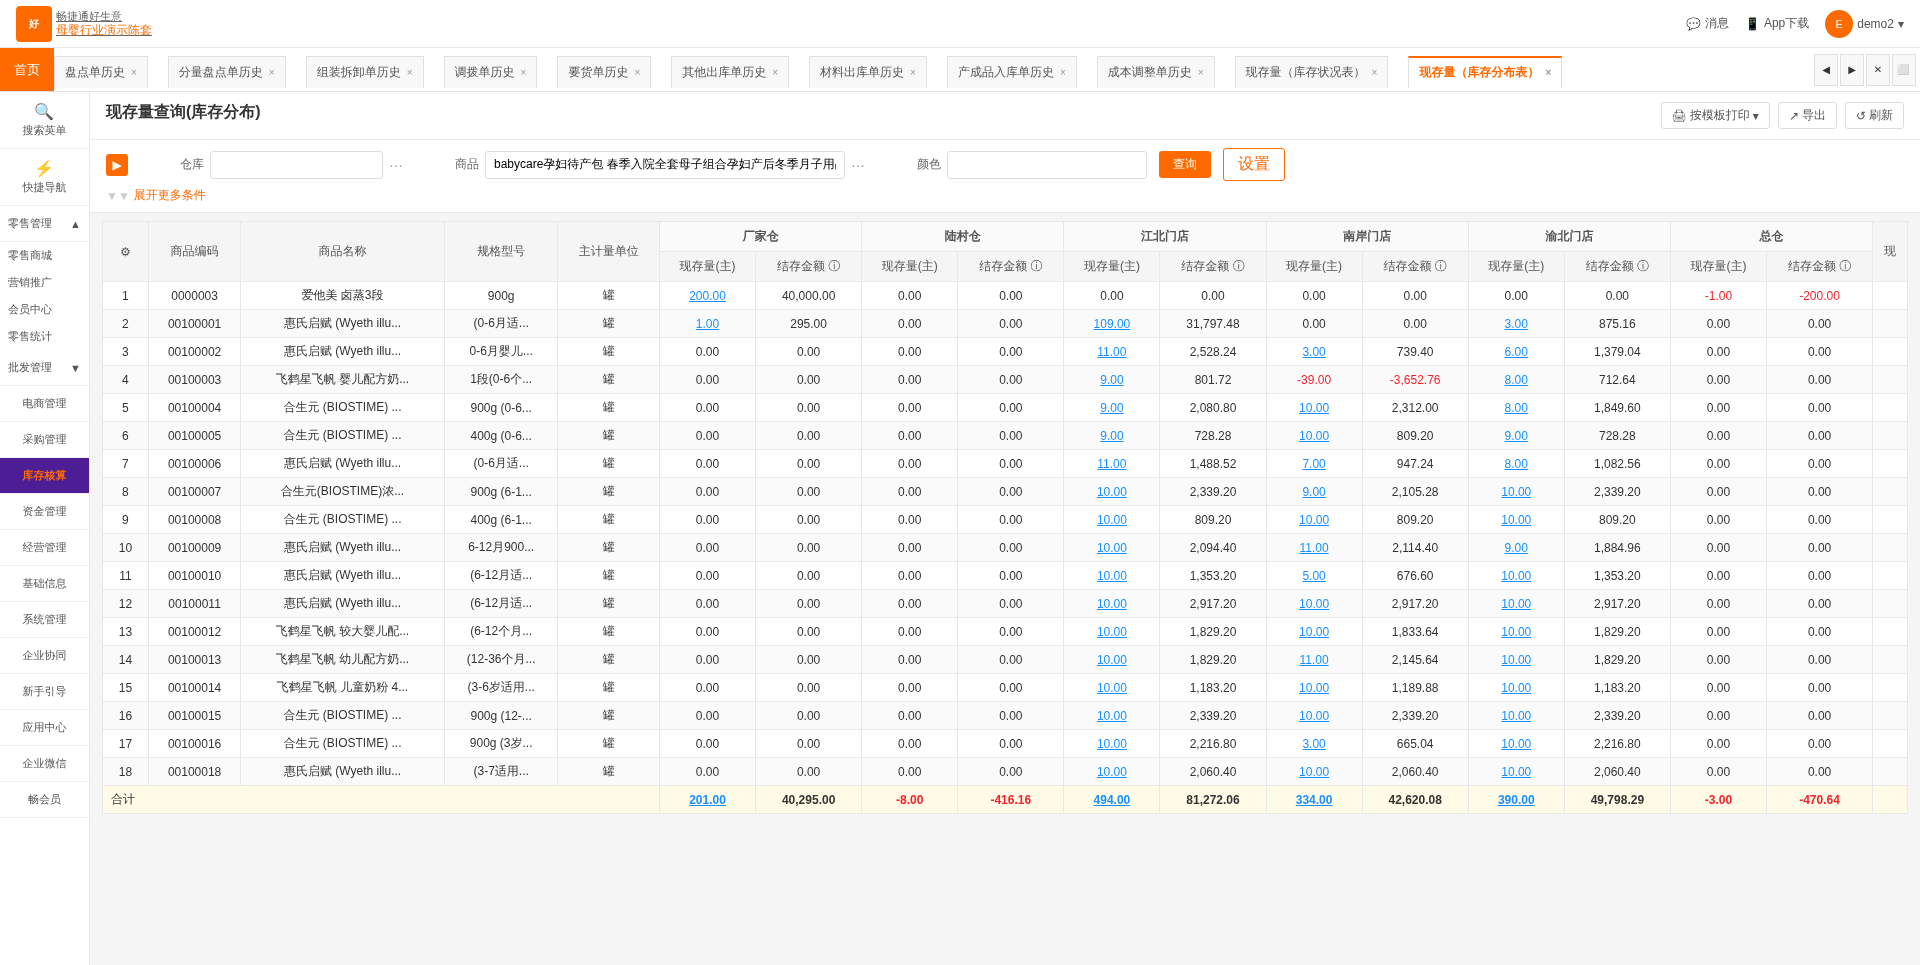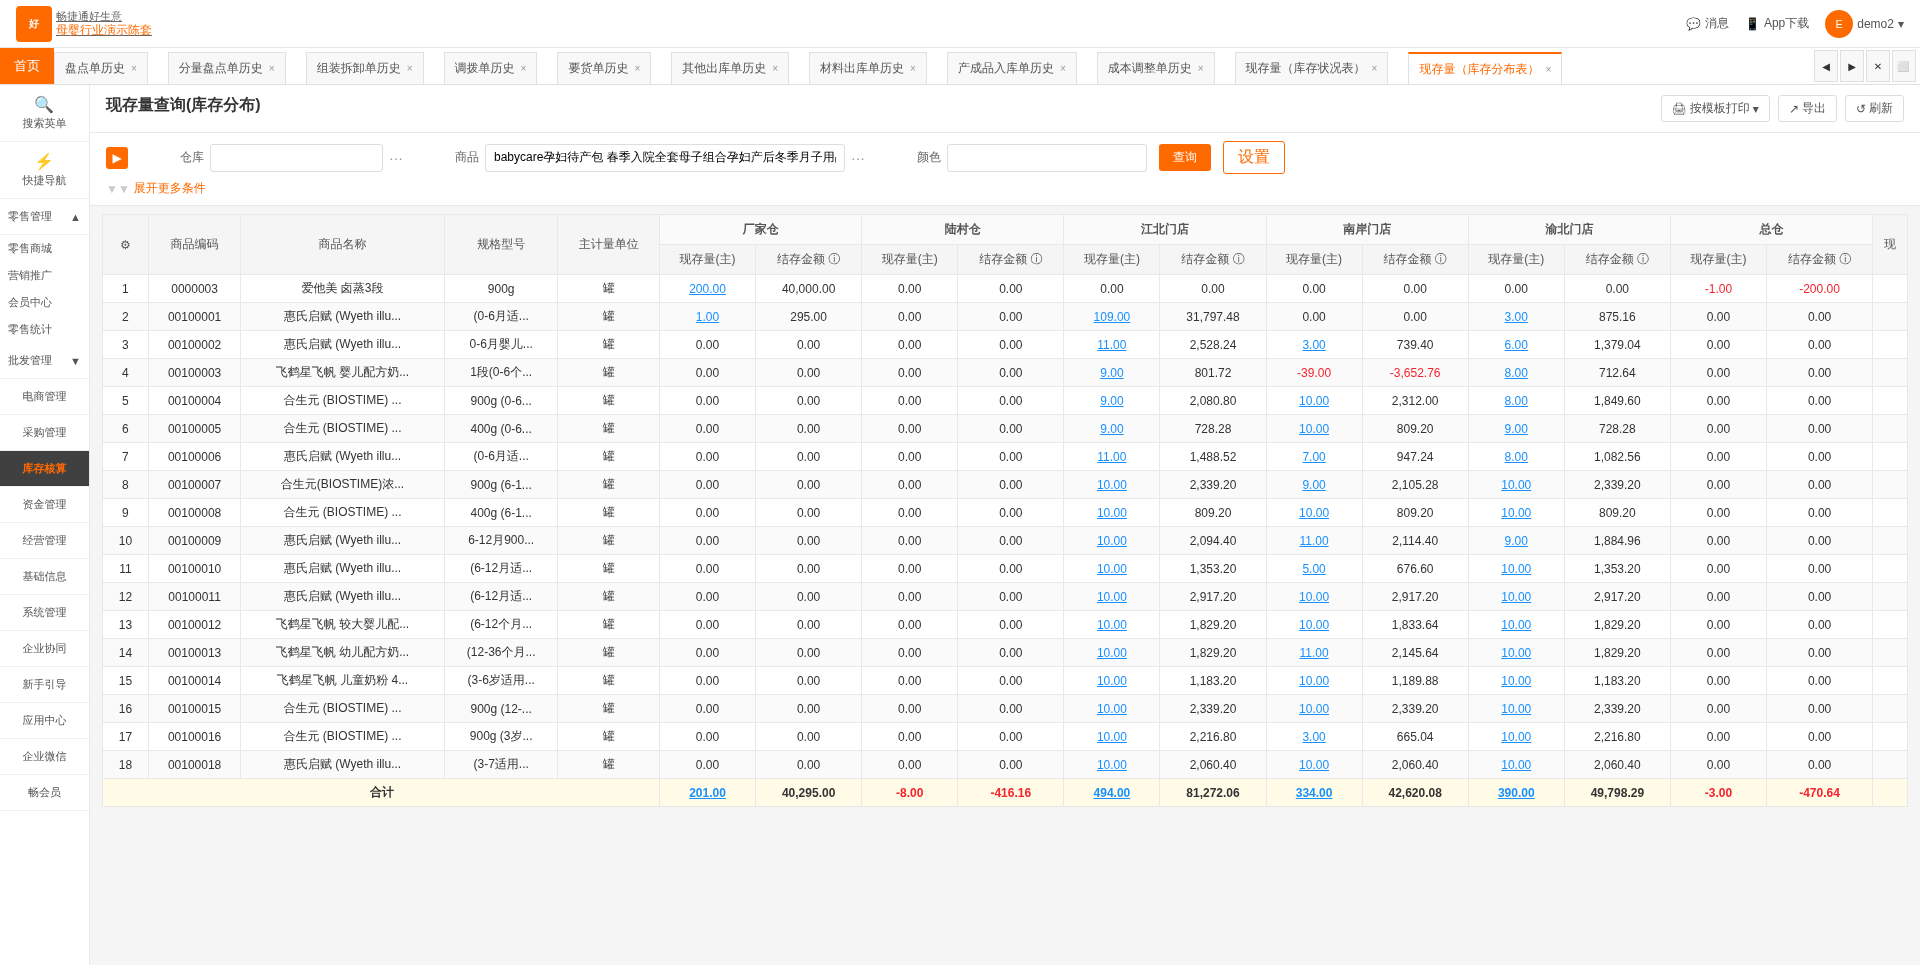--- a/index.html
+++ b/index.html
@@ -8,31 +8,31 @@
     
     .top-bar { height: 48px; background: #fff; display: flex; align-items: center; justify-content: space-between; padding: 0 16px; border-bottom: 1px solid #e8e8e8; }
     .top-bar-left { display: flex; align-items: center; gap: 8px; }
     .logo-area { display: flex; align-items: center; gap: 4px; }
     .logo-img { width: 36px; height: 36px; background: #ff6a00; border-radius: 4px; display: flex; align-items: center; justify-content: center; color: white; font-size: 10px; font-weight: bold; }
     .logo-text { font-size: 11px; color: #666; line-height: 1.2; text-decoration: underline; }
     .top-bar-right { display: flex; align-items: center; gap: 16px; }
     .top-bar-item { display: flex; align-items: center; gap: 4px; font-size: 12px; color: #555; cursor: pointer; }
     .avatar { width: 28px; height: 28px; background: #ff6a00; border-radius: 50%; display: flex; align-items: center; justify-content: center; color: white; font-size: 11px; }
     .tab-item { height: 32px; padding: 0 10px; display: flex; align-items: center; gap: 4px; font-size: 12px; color: #555; cursor: pointer; border: 1px solid #e0e0e0; border-bottom: none; background: #f8f8f8; margin-right: 20px; white-space: nowrap; }
-    .tab-item.active { background: #fff; color: #ff6a00; border-top: 2px solid #ff6a00; font-weight: normal; }
+    .tab-item.active { background: #fff; color: #ff6a00; border-top: 2px solid #ff6a00; font-weight: bold; }
     .tab-item .tab-close { font-size: 10px; color: #999; margin-left: 2px; }
     .tab-nav-btn { width: 24px; height: 32px; display: flex; align-items: center; justify-content: center; cursor: pointer; border: 1px solid #e0e0e0; background: #f8f8f8; font-size: 10px; }
 
     
     .layout { display: flex; height: calc(965px - 84px); }
 
     
     .sidebar { width: 90px; background: #fff; border-right: 1px solid #e8e8e8; display: flex; flex-direction: column; overflow-y: auto; }
     .sidebar-item { padding: 10px 4px; text-align: center; cursor: pointer; font-size: 11px; color: #555; border-bottom: 1px solid #f0f0f0; }
-    .sidebar-item.active { color: #ff6a00; background: #404040; font-weight: bold; }
+    .sidebar-item.active { color: #ff6a00; background: #4c1d95; font-weight: bold; }
     .sidebar-item .s-icon { font-size: 16px; margin-bottom: 2px; }
     .sidebar-sub { font-size: 11px; color: #555; padding: 6px 8px; cursor: pointer; }
 
     
     .main { flex: 1; overflow: hidden; display: flex; flex-direction: column; background: #f5f5f5; }
 
     
     .page-header { background: #fff; padding: 10px 16px 0; border-bottom: 1px solid #e8e8e8; display: flex; justify-content: space-between; }
     .page-title { font-size: 16px; font-weight: bold; color: #333; padding-bottom: 10px; }
     .page-actions { display: flex; align-items: center; gap: 8px; padding-bottom: 10px; }
@@ -68,21 +68,21 @@
     .summary-row td { background: #fffbe6 !important; font-weight: bold; }
 
     
     ::-webkit-scrollbar { width: 6px; height: 6px; }
     ::-webkit-scrollbar-track { background: #f1f1f1; }
     ::-webkit-scrollbar-thumb { background: #ccc; border-radius: 3px; }
 
     .tab-bar-wrapper { display: flex; align-items: center; background: #fff; border-bottom: 1px solid #e0e0e0; overflow: hidden; }
     .tabs-container { display: flex; flex: 1; overflow: hidden; align-items: flex-end; height: 36px; }
     .tab-nav-btns { display: flex; align-items: center; gap: 2px; padding: 0 4px; }
-    .home-tab-item { height: 36px; background: #ff6a00; color: white; padding: 0 14px; display: flex; align-items: center; font-size: 13px; cursor: pointer; flex-shrink: 0; }
+    .home-tab-item { height: 43px; background: #ff6a00; color: white; padding: 0 14px; display: flex; align-items: center; font-size: 13px; cursor: pointer; flex-shrink: 0; }
   </style>
 </head>
 <body>
 
 <div class="top-bar">
   <div class="top-bar-left">
     <div class="logo-area">
       <div class="logo-img">好</div>
       <div class="logo-text">
         <div>畅捷通好生意</div>
@@ -662,21 +662,21 @@
               <td>2,060.40</td>
               <td class="num-link">10.00</td>
               <td>2,060.40</td>
               <td>0.00</td>
               <td>0.00</td>
               <td></td>
             </tr>
           </tbody>
         <tfoot>
           <tr class="summary-row">
-            <td colspan="5" style="text-align:center;padding-left:8px;font-weight:bold;">合计</td>
+            <td colspan="5" style="text-align:left;padding-left:8px;font-weight:normal;">合计</td>
             <td class="num-link">201.00</td>
             <td>40,295.00</td>
             <td class="num-red">-8.00</td>
             <td class="num-red">-416.16</td>
             <td class="num-link">494.00</td>
             <td>81,272.06</td>
             <td class="num-link">334.00</td>
             <td>42,620.08</td>
             <td class="num-link">390.00</td>
             <td>49,798.29</td>

